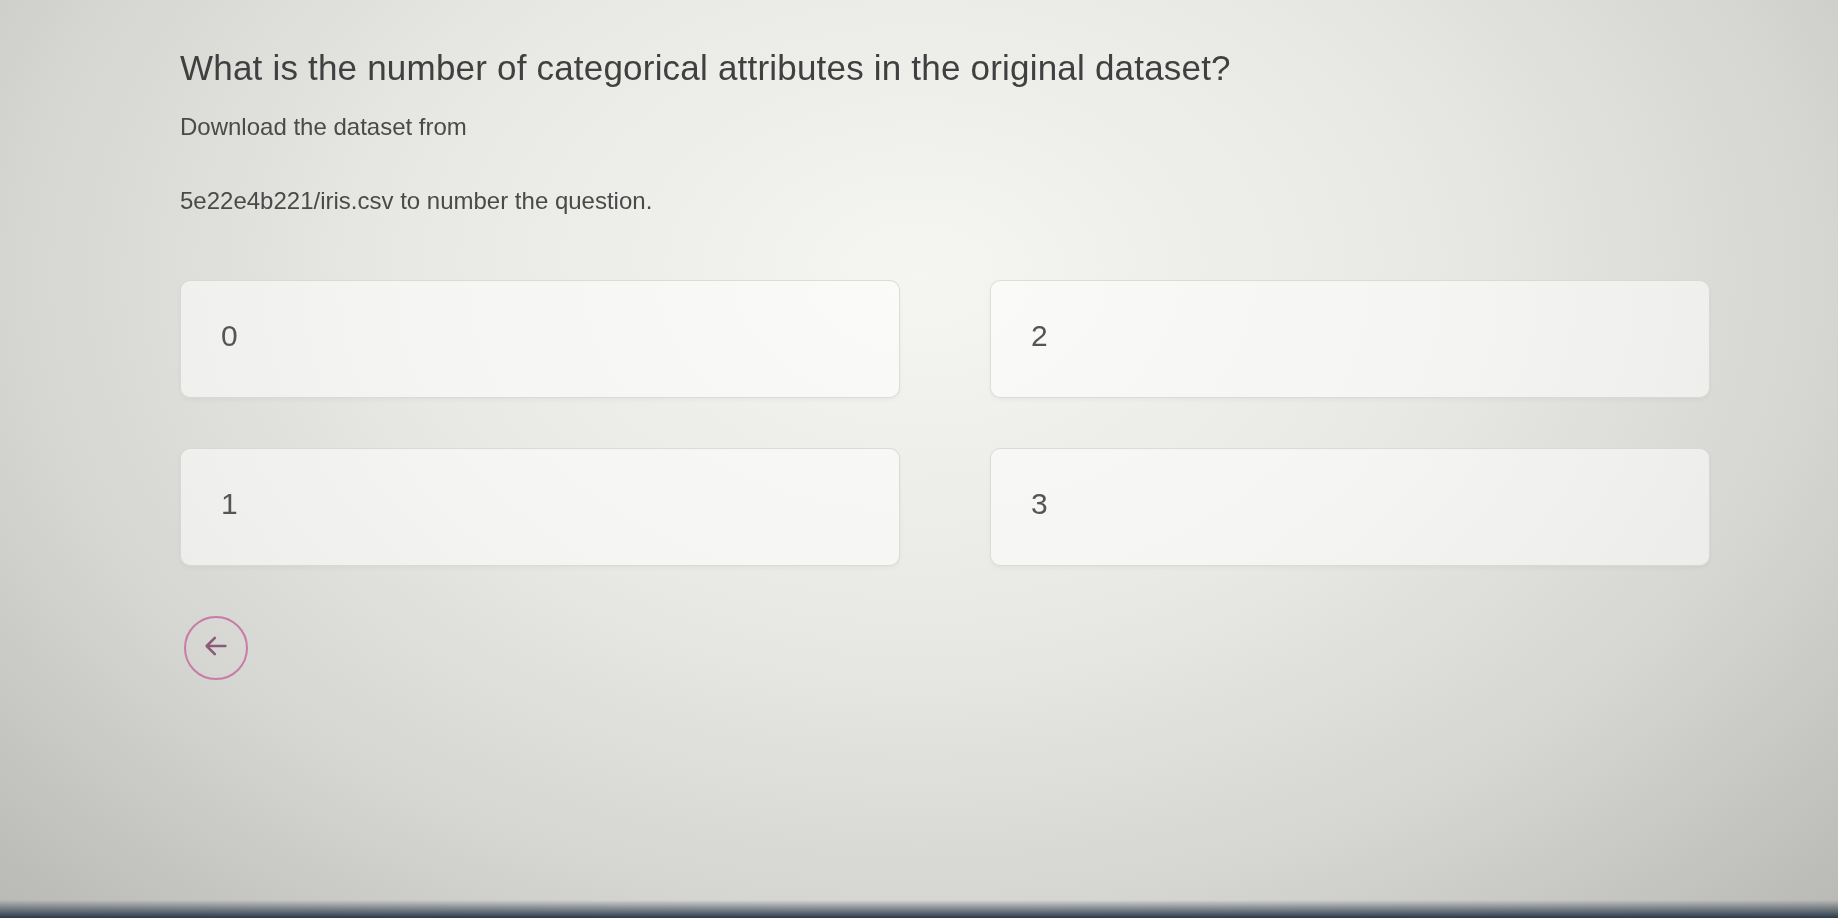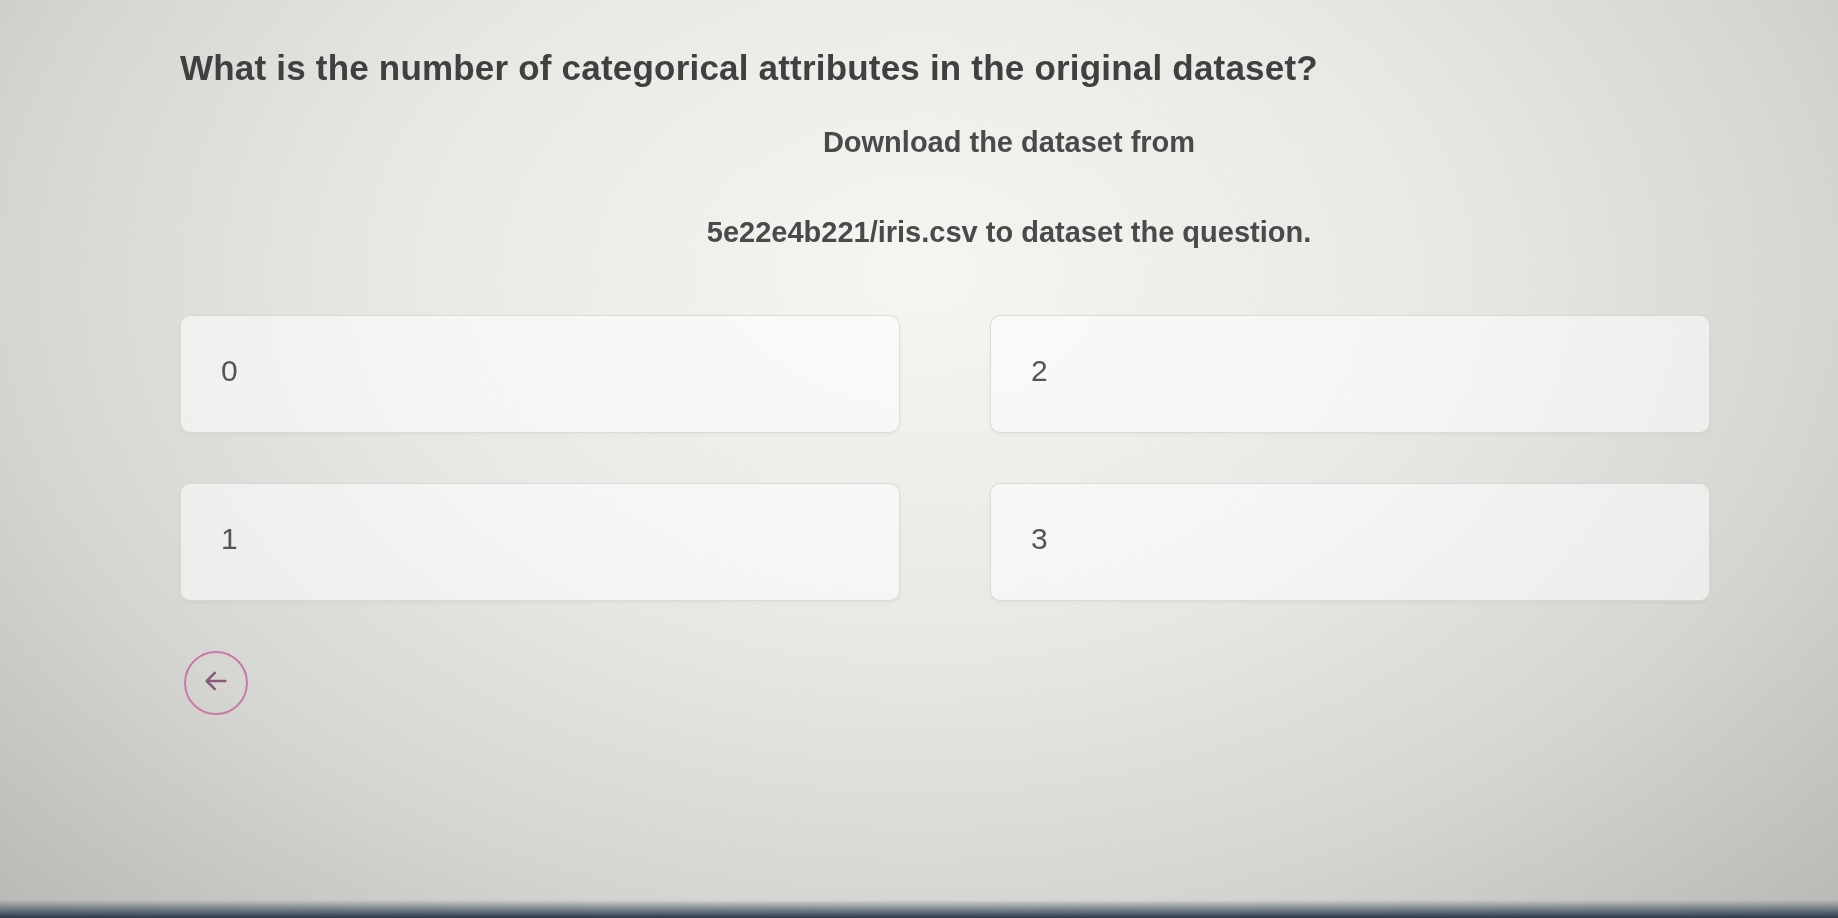--- a/index.html
+++ b/index.html
@@ -15,31 +15,30 @@
     overflow: hidden;
     position: relative;
     color: #3a3a3a;
   }
   .content {
     padding: 48px 0 0 180px;
   }
   .question-title {
     font-size: 35px;
     color: #404040;
-    font-weight: 700;
-    margin-bottom: 32px;
+    font-weight: 400;
+    margin-bottom: 20px;
     letter-spacing: 0.2px;
   }
   .instruction {
-    font-size: 29px;
+    font-size: 24px;
     color: #4a4a4a;
-    font-weight: 700;
+    font-weight: 400;
     line-height: 1.55;
     margin-bottom: 60px;
-    text-align: center;
   }
   .options-row {
     display: flex;
     gap: 90px;
     margin-bottom: 50px;
   }
   .option-card {
     background: rgba(255,255,255,0.55);
     border: 1px solid rgba(200,200,200,0.6);
     border-radius: 10px;
@@ -89,21 +88,21 @@
 </head>
 <body>
 
 <div class="content">
 
   <div class="question-title">What is the number of categorical attributes in the original dataset?</div>
 
   <div class="instruction">
     <span>Download the dataset from</span><br>
     <br>
-    <span>5e22e4b221/iris.csv to dataset the question.</span>
+    <span>5e22e4b221/iris.csv to number the question.</span>
   </div>
 
   <div class="options-row">
     <div class="option-card left">
       <span class="option-text">0</span>
     </div>
     <div class="option-card right">
       <span class="option-text">2</span>
     </div>
   </div>

